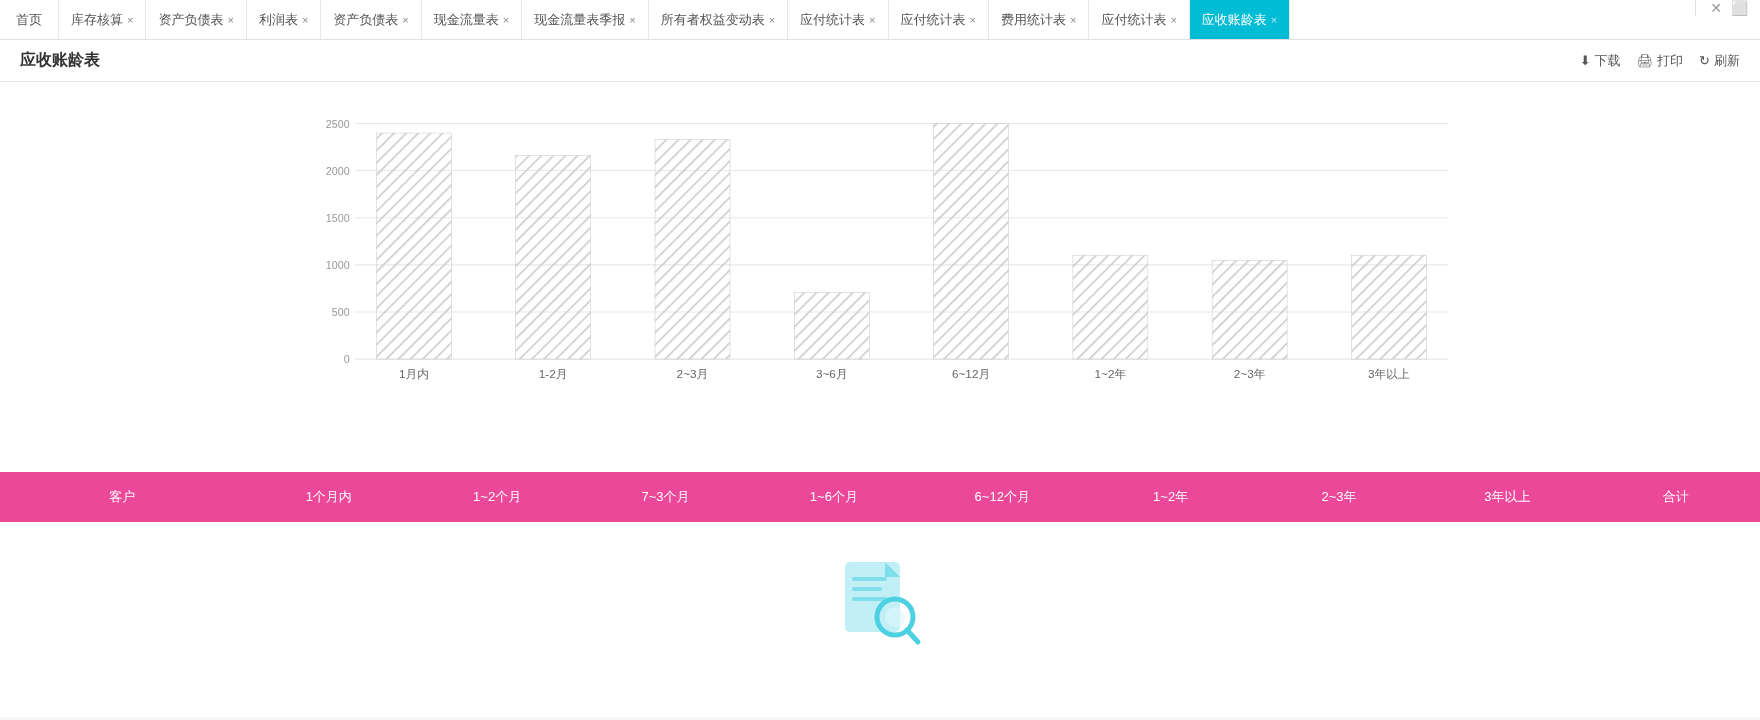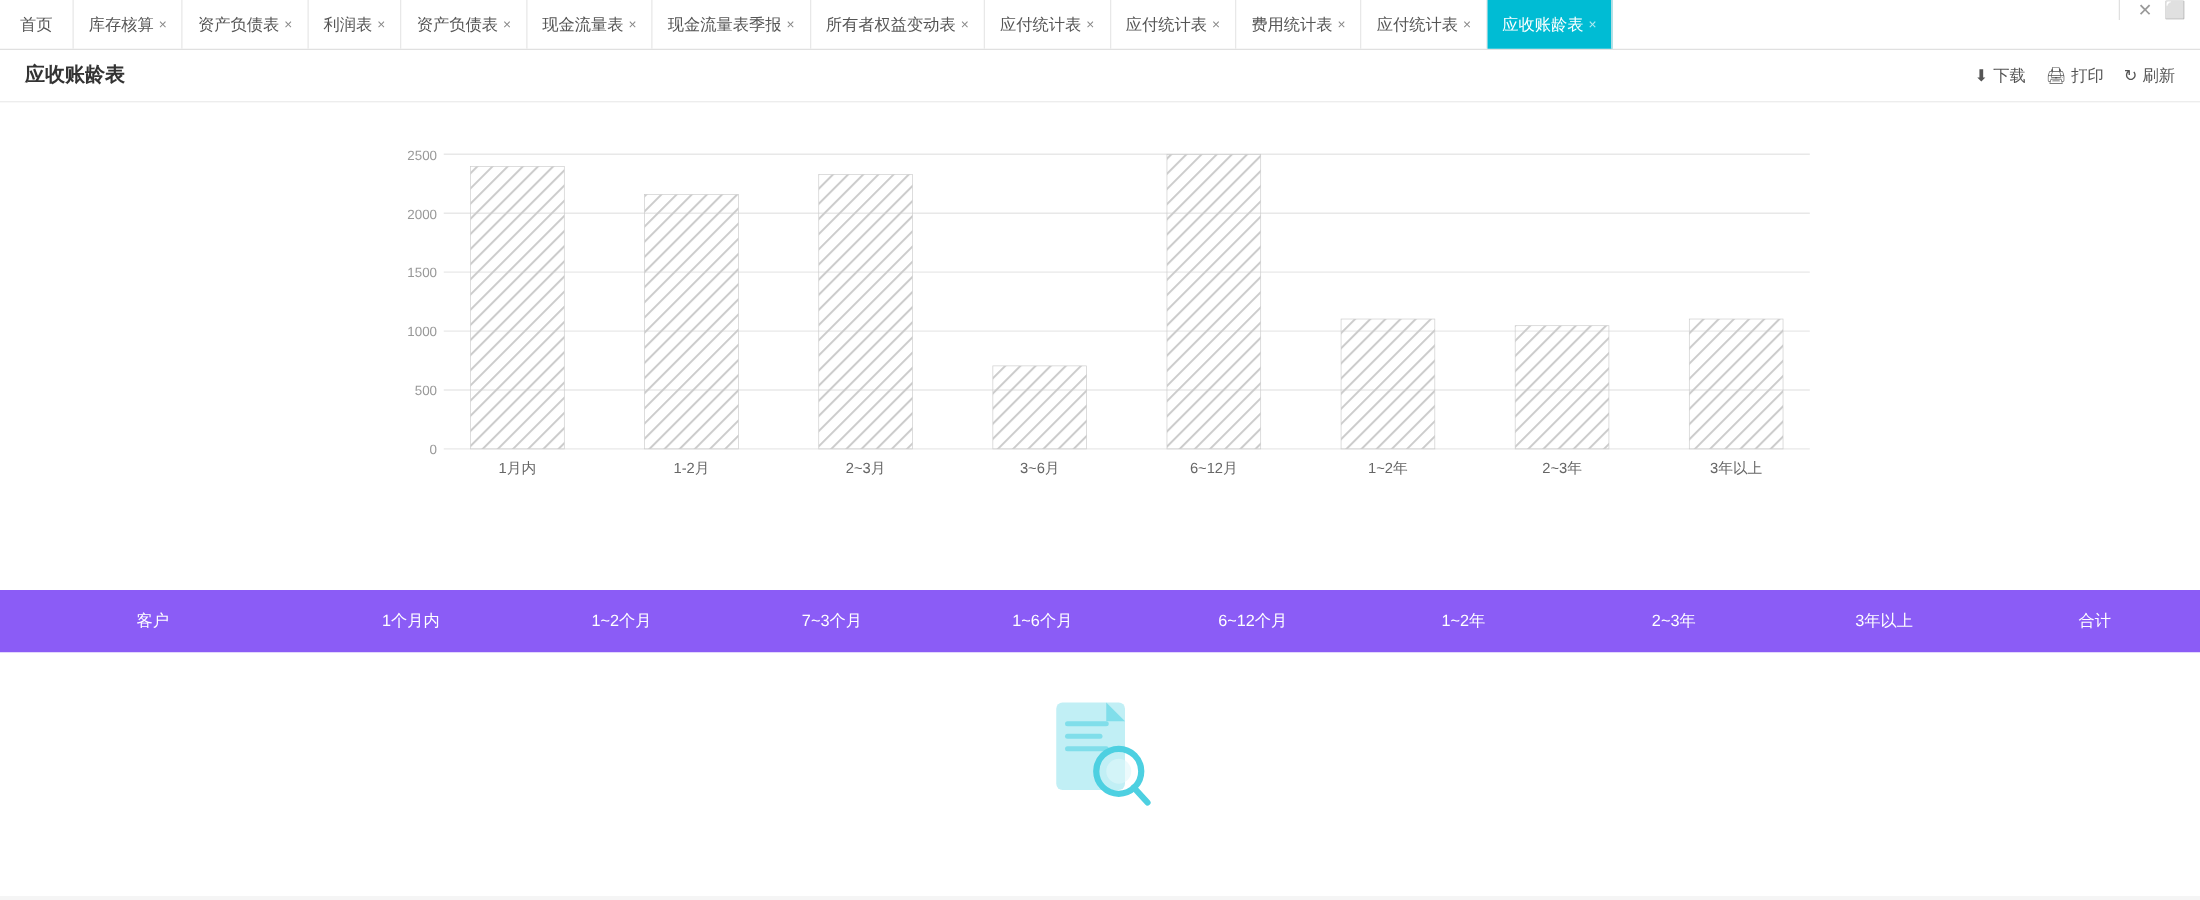--- a/index.html
+++ b/index.html
@@ -110,21 +110,21 @@
 
     
     .chart-svg {
       width: 100%;
       height: 300px;
     }
 
     
     .table-header {
       display: flex;
-      background: #8b5cf6;
+      background: #ec4899;
       color: #fff;
       height: 50px;
       align-items: center;
     }
     .th-cell {
       flex: 1;
       text-align: center;
       font-size: 13px;
       padding: 0 8px;
     }

